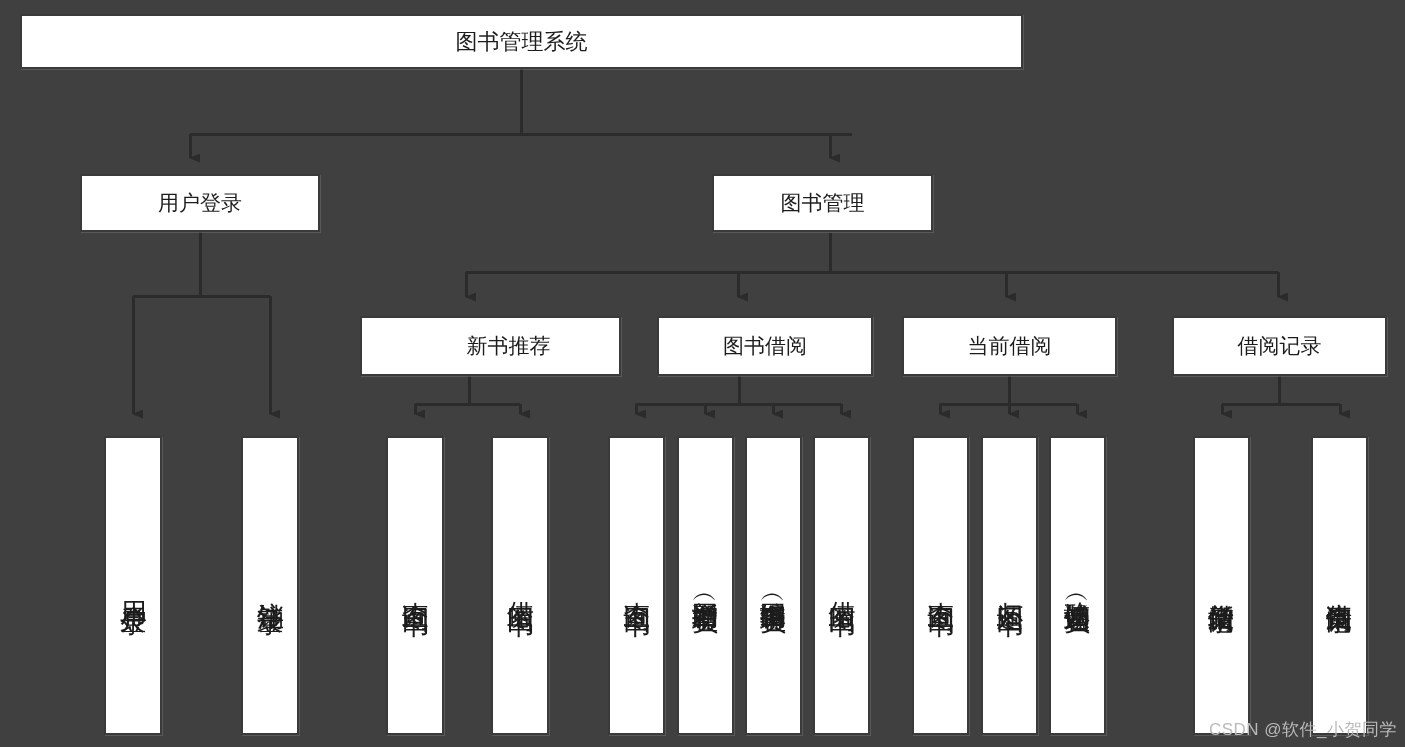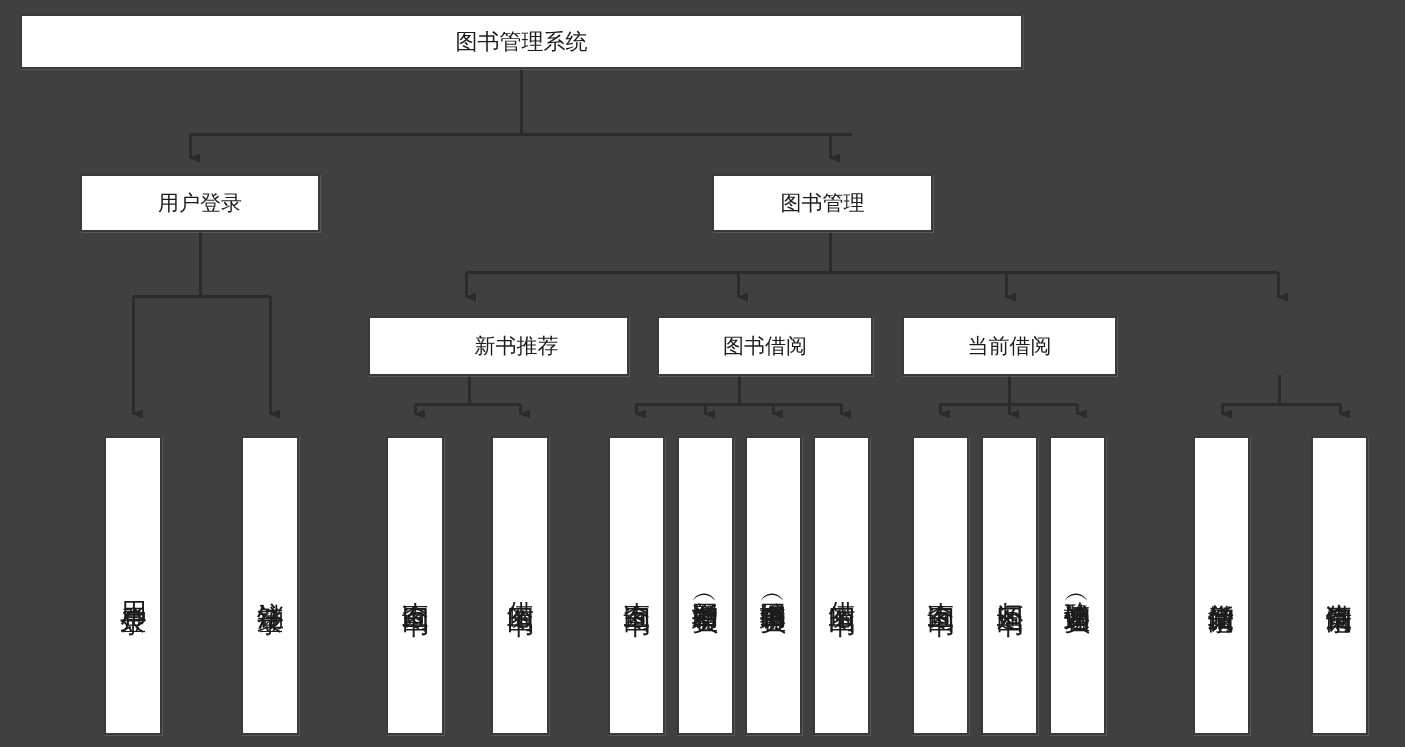--- a/index.html
+++ b/index.html
@@ -157,32 +157,35 @@
   </div>
 
   <div class="node level1" style="left:80px; top:174px; width:240px;">
     <span class="node-label">用户登录</span>
   </div>
 
   <div class="node level1" style="left:712px; top:174px; width:221px;">
     <span class="node-label">图书管理</span>
   </div>
 
-  <div class="node level2" style="left:368px; top:316px; width:261px;padding-left:36px;">
+  <div class="node level2" style="left:360px; top:316px; width:261px;padding-left:36px;">
     <span class="node-label">新书推荐</span>
   </div>
 
   <div class="node level2" style="left:632px; top:316px; width:216px;margin-left:25px;">
     <span class="node-label">图书借阅</span>
   </div>
 
   <div class="node level2" style="left:902px; top:316px; width:215px;">
     <span class="node-label">当前借阅</span>
   </div>
 
+  <div class="node level2" style="left:1172px; top:316px; width:215px;">
+    <span class="node-label">借阅记录</span>
+  </div>
 
   <div class="node leaf" style="left:104px; width:58px;">
     <span class="node-label">用户登录</span>
   </div>
   <div class="node leaf" style="left:241px; width:58px;">
     <span class="node-label">注销登录</span>
   </div>
 
   <div class="node leaf" style="left:386px; width:58px;">
     <span class="node-label">查询图书</span>
@@ -214,14 +217,15 @@
     <span class="node-label">确认归还（管理员）</span>
   </div>
 
   <div class="node leaf tall" style="left:1193px; width:57px;">
     <span class="node-label">新增借阅记录</span>
   </div>
   <div class="node leaf tall" style="left:1311px; width:57px;">
     <span class="node-label">查询借阅记录</span>
   </div>
 
+  <div class="watermark">CSDN @软件_小贺同学</div>
 
 </div>
 
 </body></html>

